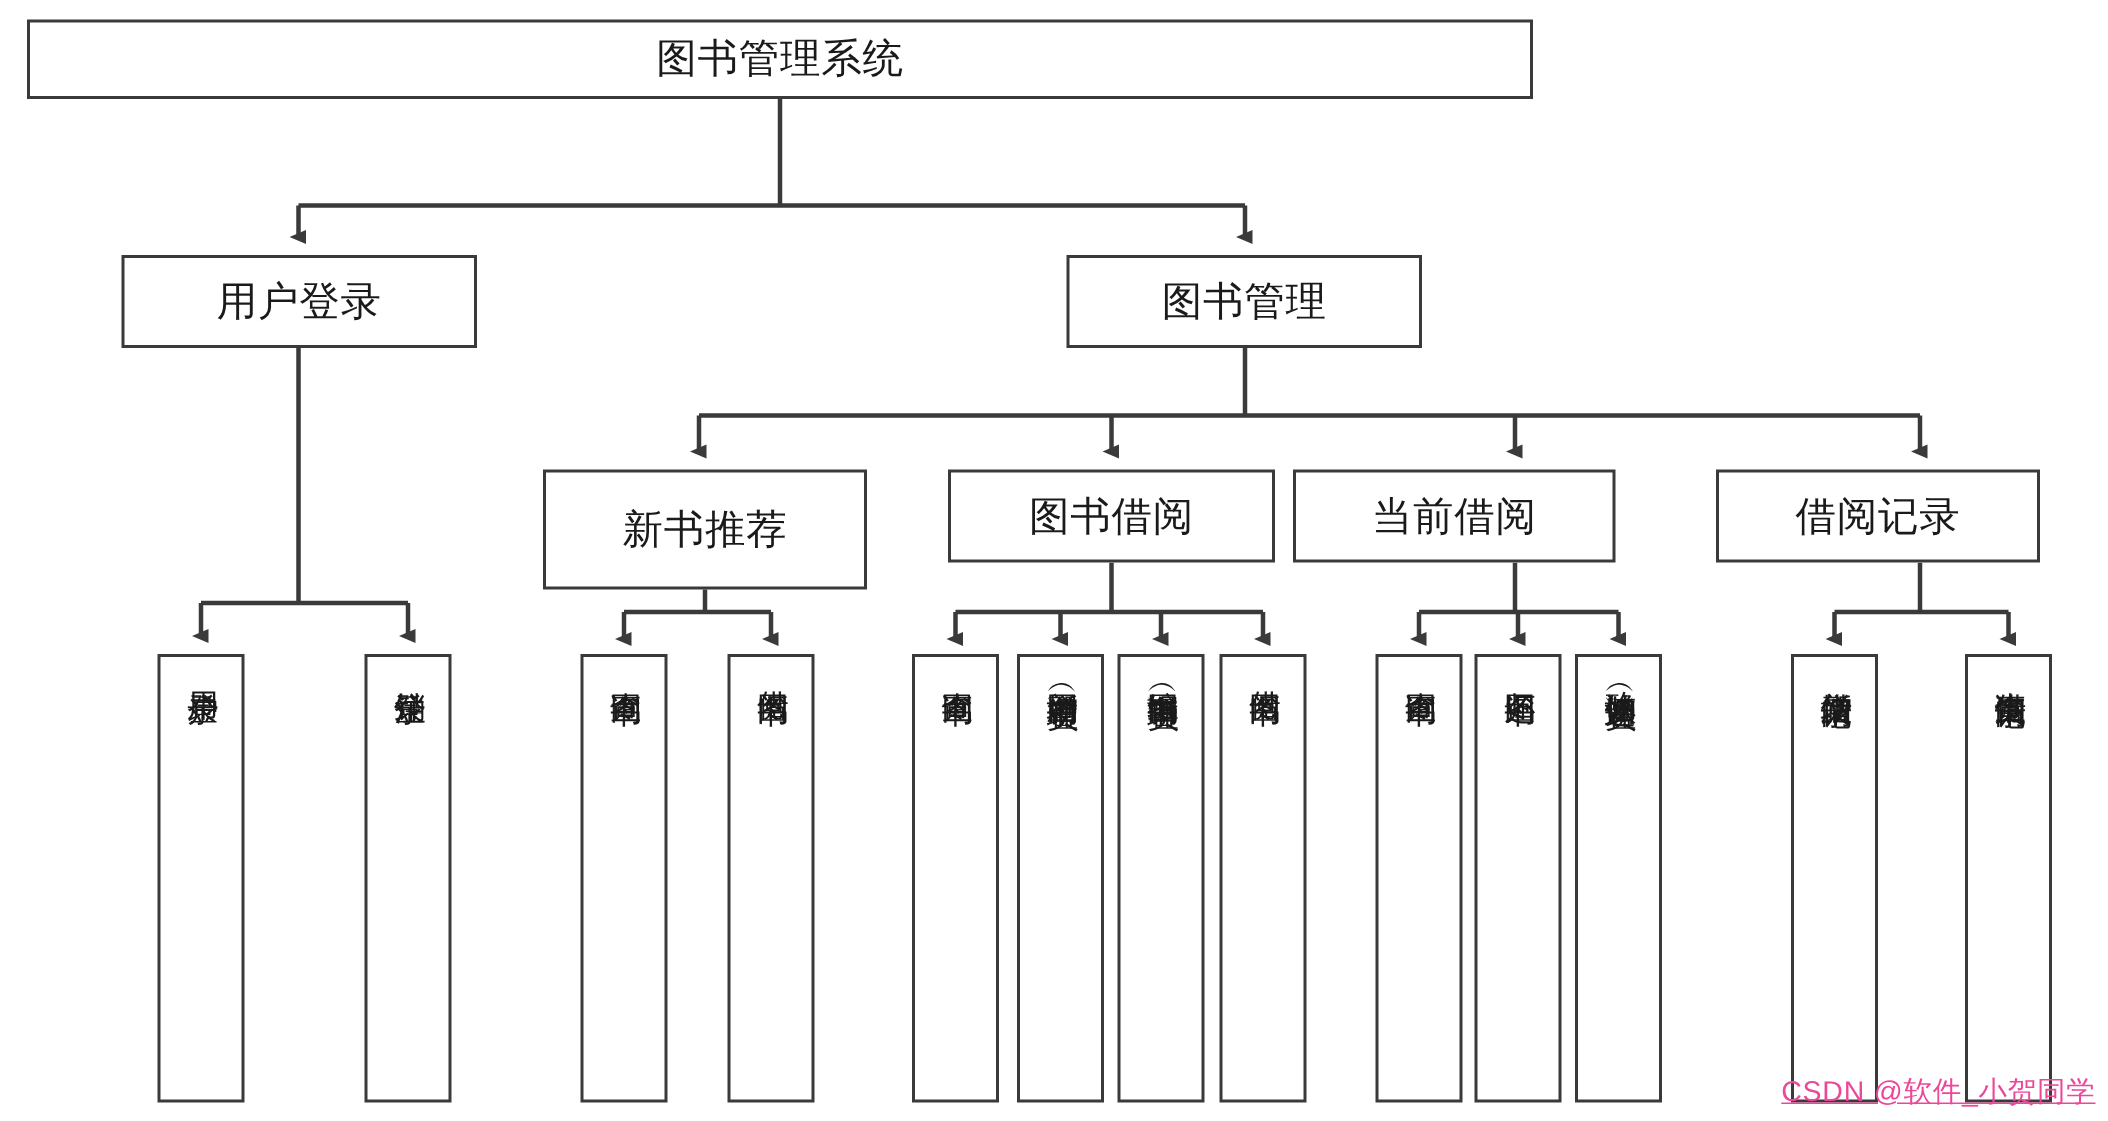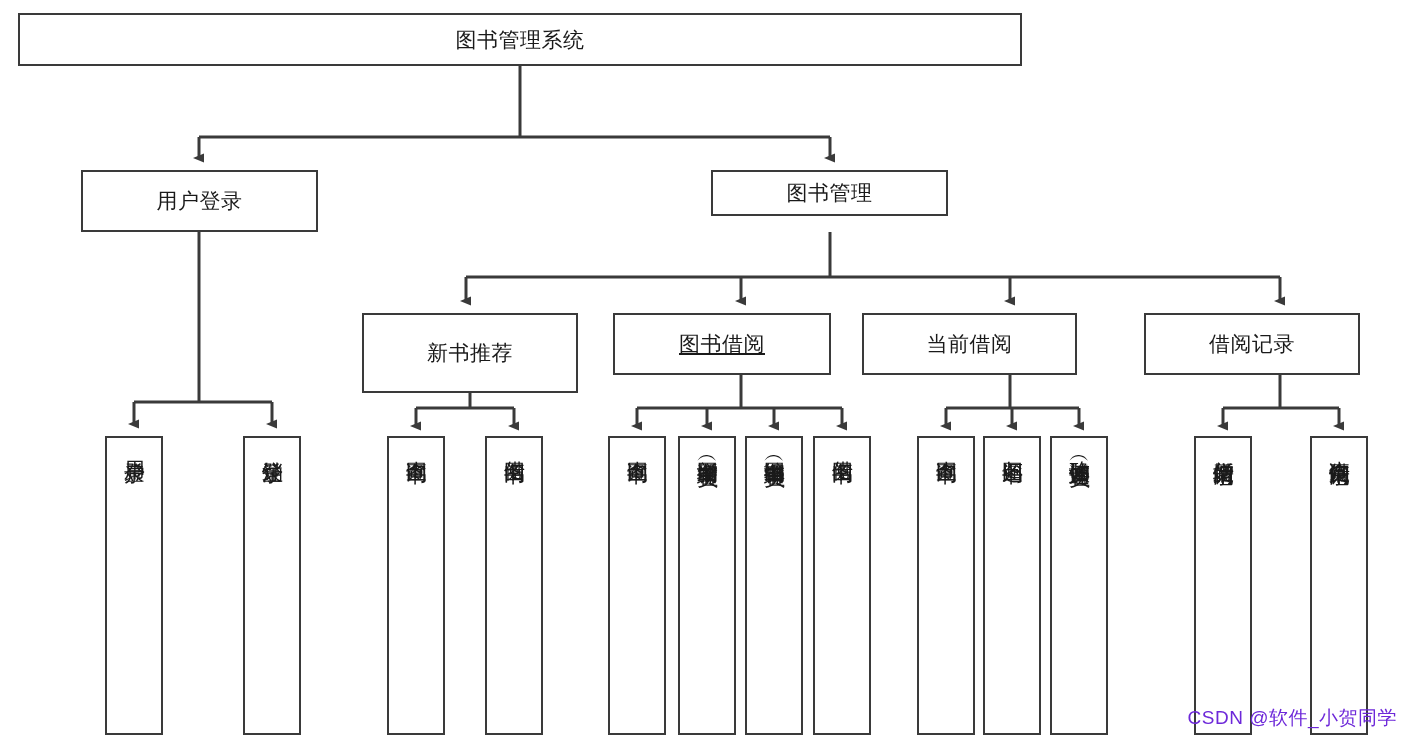--- a/index.html
+++ b/index.html
@@ -36,44 +36,45 @@
     color: #1a1a1a;
     z-index: 2;
   }
   .node-label {
     display: block;
     text-align: center;
     line-height: 1.12;
     letter-spacing: 0.5px;
   }
   .h-node .node-label {
-    font-size: 21px;
+    font-size: 27px;
   }
   .v-node {
     align-items: flex-start;
     padding-top: 6px;
   }
   .v-node .node-label {
     writing-mode: vertical-rl;
     text-orientation: upright;
     font-size: 21px;
     line-height: 1.18;
     letter-spacing: 1px;
     white-space: nowrap;
     margin: 0 auto;
   }
   #watermark {
     position: absolute;
     right: 8px;
-    bottom: 16px;
+    bottom: 6px;
     font-size: 19px;
-    color: #6d28d9;
+    color: #ec4899;
     z-index: 3;
     white-space: nowrap;
     letter-spacing: 0.5px;
+    text-decoration: underline;
   }
 </style>
 </head>
 <body>
 
 <div id="canvas">
 
   <svg id="edges" viewBox="0 0 1405 747" xmlns="http://www.w3.org/2000/svg">
     <defs>
       <marker id="arrow" markerWidth="12" markerHeight="12" refX="5.2" refY="5" orient="auto" markerUnits="userSpaceOnUse">
@@ -125,28 +126,28 @@
     </g>
   </svg>
 
   <div class="node h-node" style="left:18px; top:13px; width:1004px; height:53px;">
     <span class="node-label">图书管理系统</span>
   </div>
 
   <div class="node h-node" style="left:81px; top:170px; width:237px; height:62px;">
     <span class="node-label">用户登录</span>
   </div>
-  <div class="node h-node" style="left:711px; top:170px; width:237px; height:46px;">
+  <div class="node h-node" style="left:711px; top:170px; width:237px; height:62px;">
     <span class="node-label">图书管理</span>
   </div>
 
   <div class="node h-node" style="left:362px; top:313px; width:216px; height:80px;">
     <span class="node-label">新书推荐</span>
   </div>
-  <div class="node h-node" style="left:613px; top:313px; width:218px; height:62px;text-decoration:underline;">
+  <div class="node h-node" style="left:632px; top:313px; width:218px; height:62px;">
     <span class="node-label">图书借阅</span>
   </div>
   <div class="node h-node" style="left:862px; top:313px; width:215px; height:62px;">
     <span class="node-label">当前借阅</span>
   </div>
   <div class="node h-node" style="left:1144px; top:313px; width:216px; height:62px;">
     <span class="node-label">借阅记录</span>
   </div>
 
   <div class="node v-node" style="left:105px; top:436px; width:58px; height:299px;">

